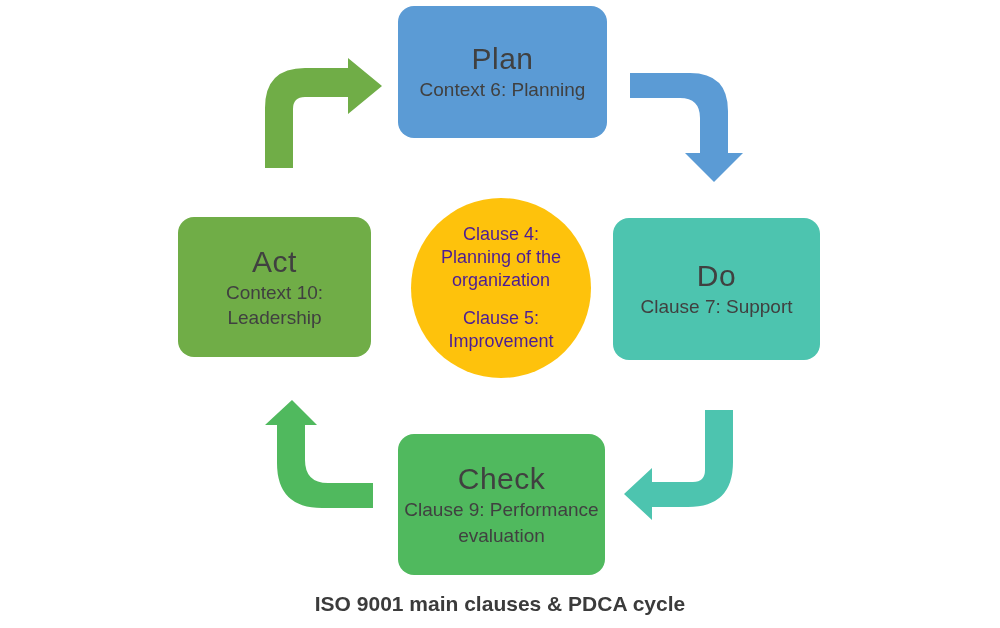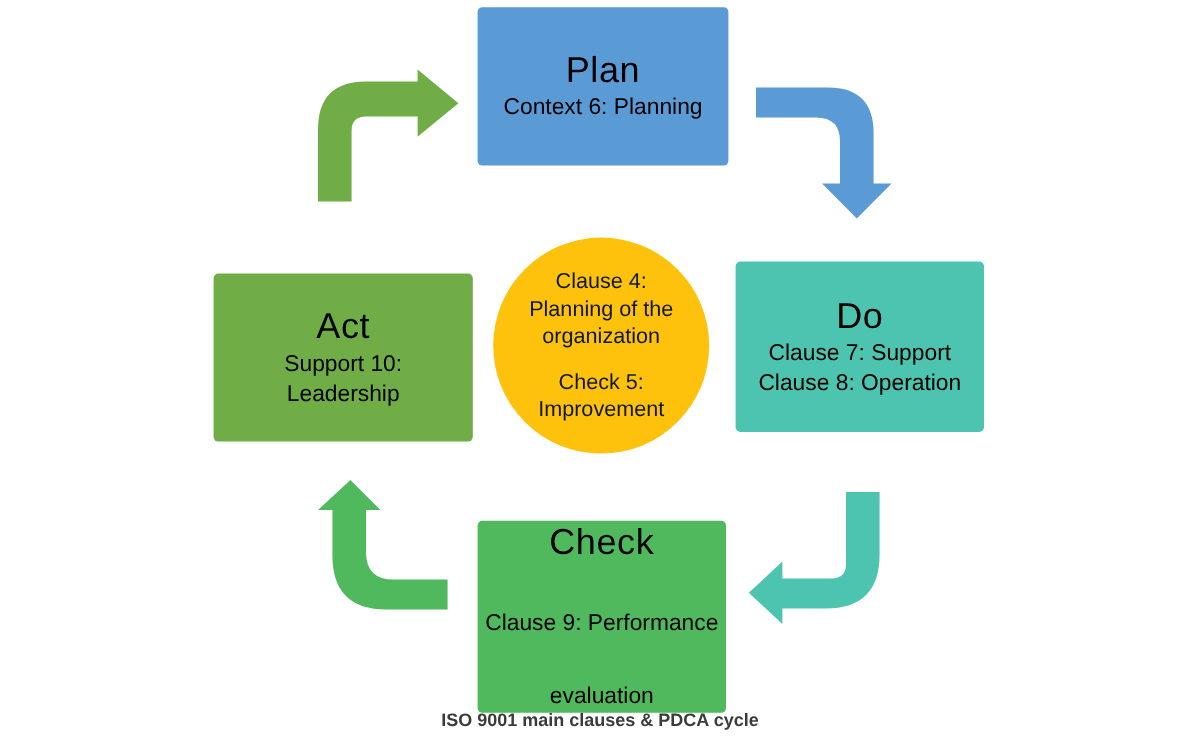--- a/index.html
+++ b/index.html
@@ -11,64 +11,64 @@
     font-family: "Liberation Sans", sans-serif;
     overflow: hidden;
   }
   .arrows-layer {
     position: absolute;
     left: 0; top: 0;
     width: 1000px; height: 628px;
   }
   .node {
     position: absolute;
-    border-radius: 4px;
-    color: #000000;
+    border-radius: 16px;
+    color: #404040;
     display: flex;
     flex-direction: column;
     align-items: center;
     justify-content: center;
     text-align: center;
   }
   .node-title {
     font-size: 30px;
     line-height: 1.2;
     letter-spacing: 0.5px;
   }
   .node-line {
     font-size: 19px;
     line-height: 1.32;
   }
   .node-plan  { left: 398px; top:   6px; width: 209px; height: 132px; }
   .node-do    { left: 613px; top: 218px; width: 207px; height: 142px; }
-  .node-check { left: 398px; top: 434px; width: 207px; height: 160px; gap: 36px; }
-  .node-act   { left: 178px; top: 228px; width: 216px; height: 140px; }
+  .node-check { left: 398px; top: 434px; width: 207px; height: 141px; }
+  .node-act   { left: 178px; top: 217px; width: 193px; height: 140px; }
   .center-circle {
     position: absolute;
     left: 411px; top: 198px;
     width: 180px; height: 180px;
     border-radius: 50%;
-    color: #0f172a;
+    color: #4c1d95;
     display: flex;
     flex-direction: column;
     align-items: center;
     justify-content: center;
     text-align: center;
   }
   .circle-line {
     font-size: 18px;
     line-height: 1.3;
   }
   .circle-gap { margin-top: 14px; }
   .caption {
     position: absolute;
     left: 0; right: 0;
     top: 592px;
     text-align: center;
-    font-size: 15px;
+    font-size: 21px;
     font-weight: bold;
     color: #3b3b3b;
   }
 </style>
 </head>
 <body>
 
 <div class="canvas">
 
   <svg class="arrows-layer" viewBox="0 0 1000 628" xmlns="http://www.w3.org/2000/svg">
@@ -83,38 +83,37 @@
   </svg>
 
   <div class="node node-plan" style="background: rgb(91, 155, 213);">
     <div class="node-title">Plan</div>
     <div class="node-line">Context 6: Planning</div>
   </div>
 
   <div class="node node-do" style="background: rgb(77, 196, 175);">
     <div class="node-title">Do</div>
     <div class="node-line">Clause 7: Support</div>
-    <div class="node-line">Clause 8: Operation</div>
   </div>
 
   <div class="node node-check" style="background: rgb(80, 185, 94);">
     <div class="node-title">Check</div>
     <div class="node-line">Clause 9: Performance</div>
     <div class="node-line">evaluation</div>
   </div>
 
   <div class="node node-act" style="background: rgb(112, 173, 71);">
     <div class="node-title">Act</div>
-    <div class="node-line">Support 10:</div>
+    <div class="node-line">Context 10:</div>
     <div class="node-line">Leadership</div>
   </div>
 
   <div class="center-circle" style="background: rgb(254, 194, 12);">
     <div class="circle-line">Clause 4:</div>
     <div class="circle-line">Planning of the</div>
     <div class="circle-line">organization</div>
-    <div class="circle-line circle-gap">Check 5:</div>
+    <div class="circle-line circle-gap">Clause 5:</div>
     <div class="circle-line">Improvement</div>
   </div>
 
   <div class="caption">ISO 9001 main clauses &amp; PDCA cycle</div>
 
 </div>
 
 </body></html>

